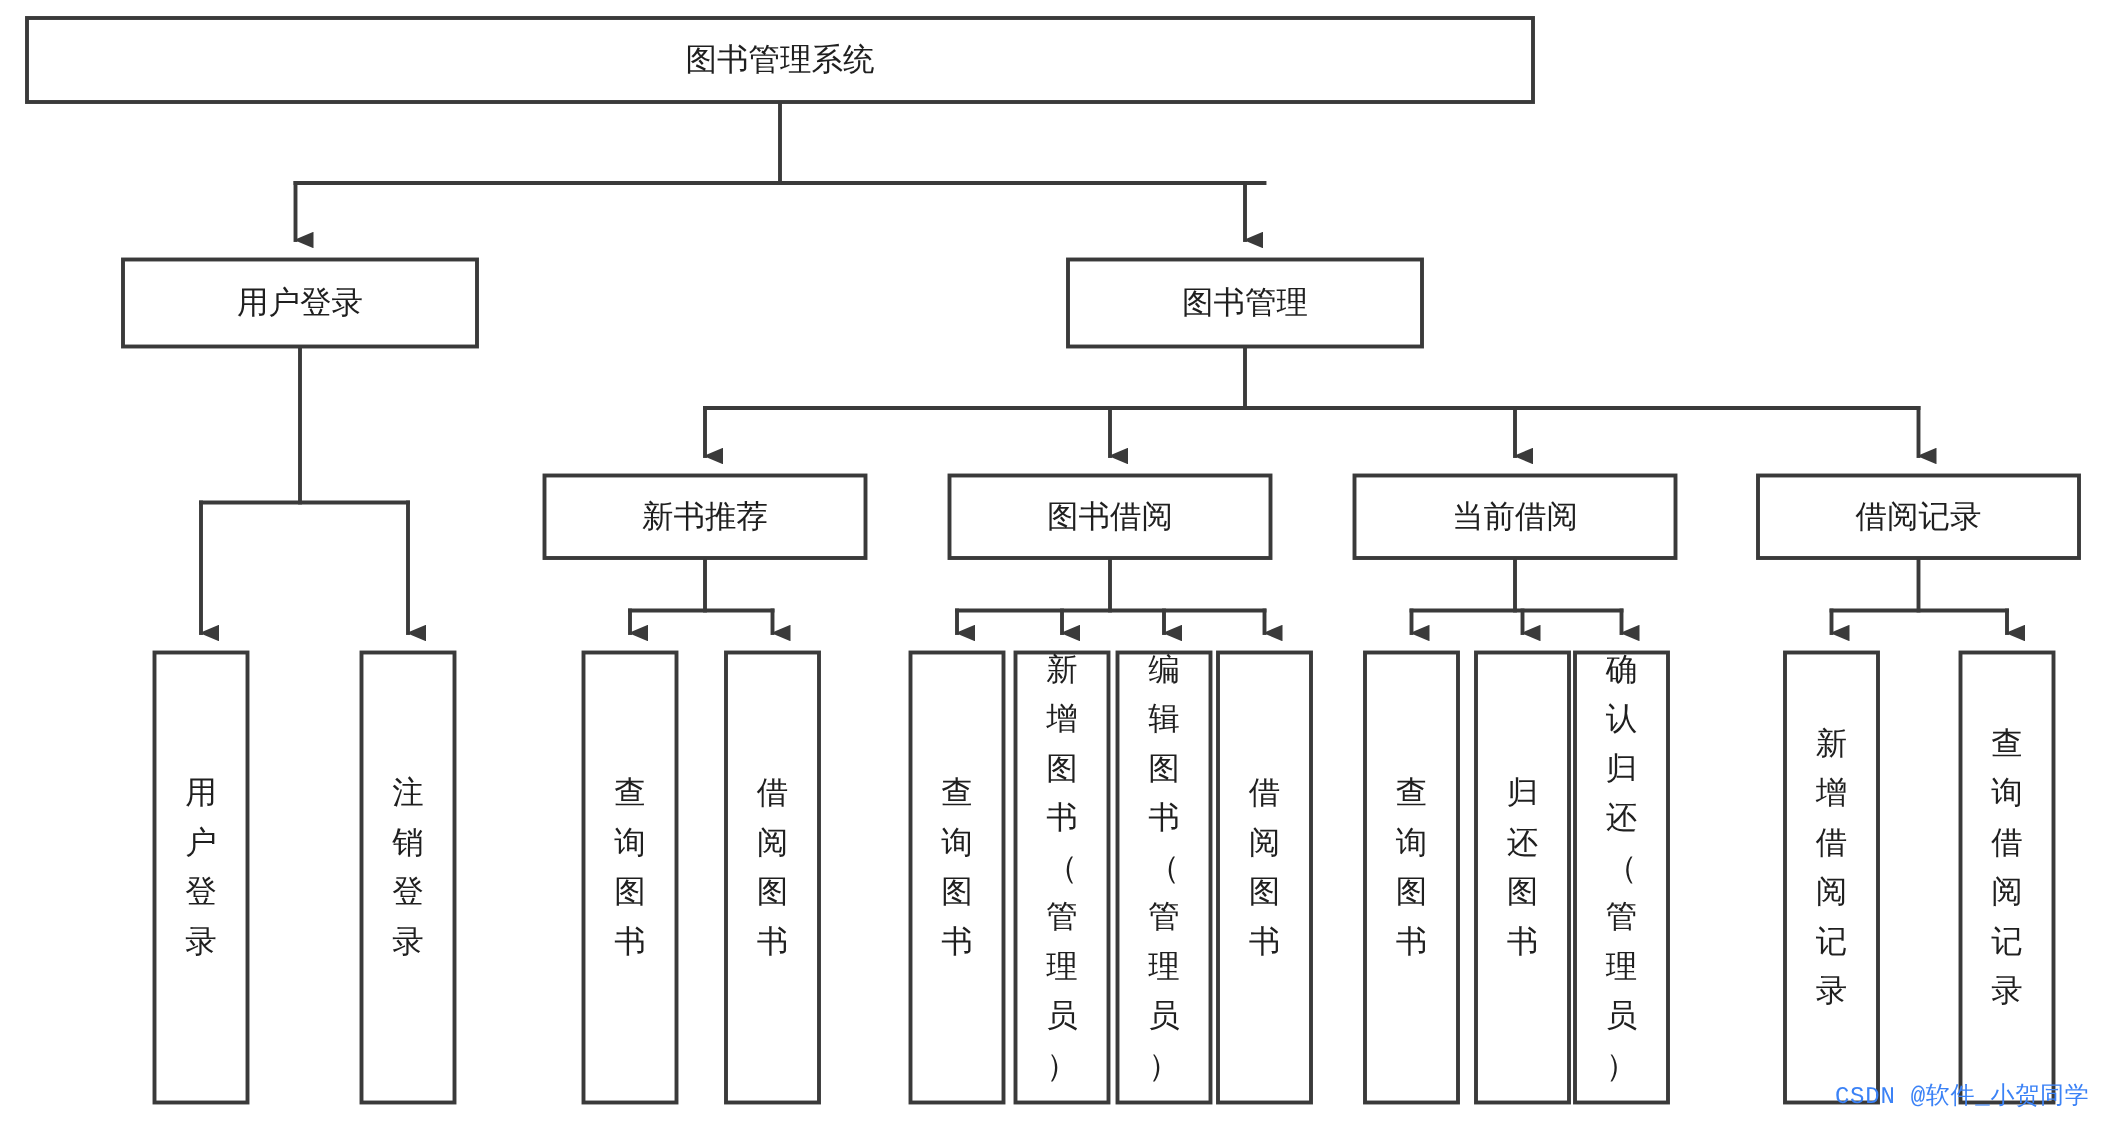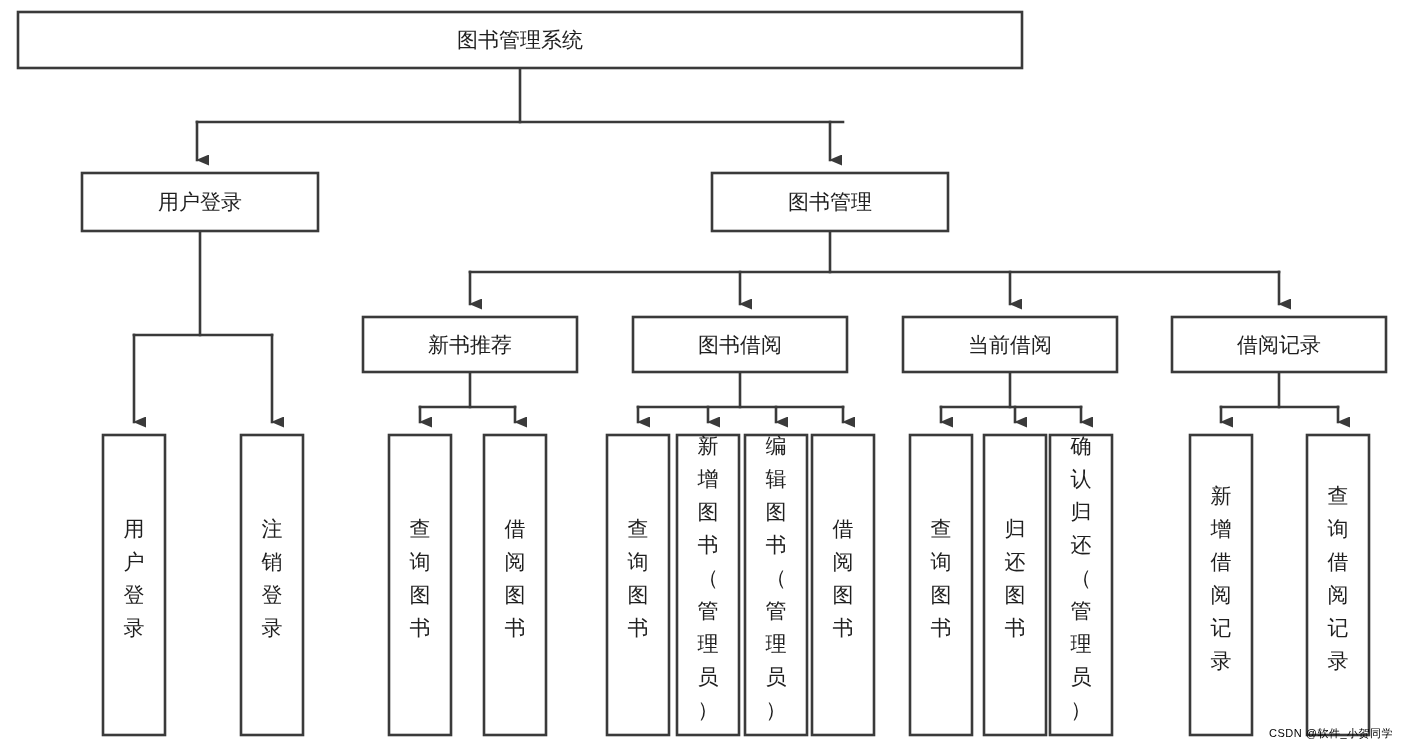--- a/index.html
+++ b/index.html
@@ -48,23 +48,23 @@
   .node-label-vertical {
     font-family: "Liberation Sans", "DejaVu Sans", sans-serif;
     fill: #1f1f1f;
     font-size: 21px;
     text-anchor: middle;
   }
   .watermark {
     position: absolute;
     right: 12px;
     bottom: 6px;
-    font-family: Liberation Sans, sans-serif;
-    font-size: 11px;
-    color: #000000;
+    font-family: Liberation Mono, monospace;
+    font-size: 16px;
+    color: #3b82f6;
     letter-spacing: 0.5px;
     white-space: nowrap;
     user-select: none;
   }
 </style>
 </head>
 <body>
 
 <svg id="diagram" viewBox="0 0 1405 747">
 

